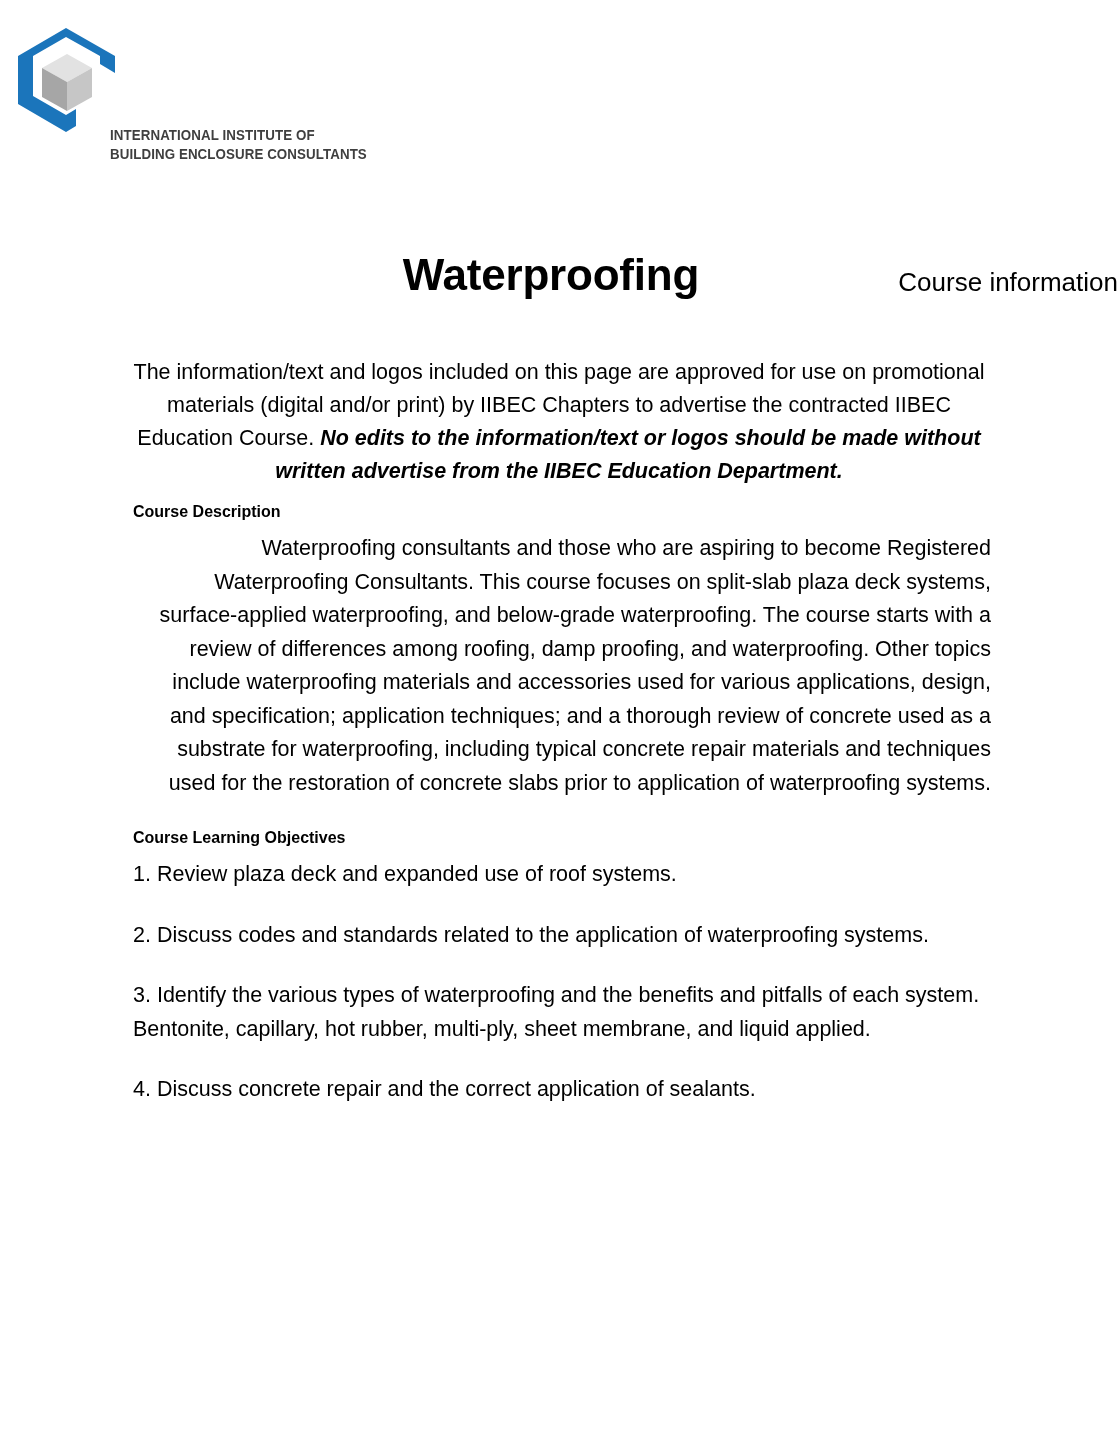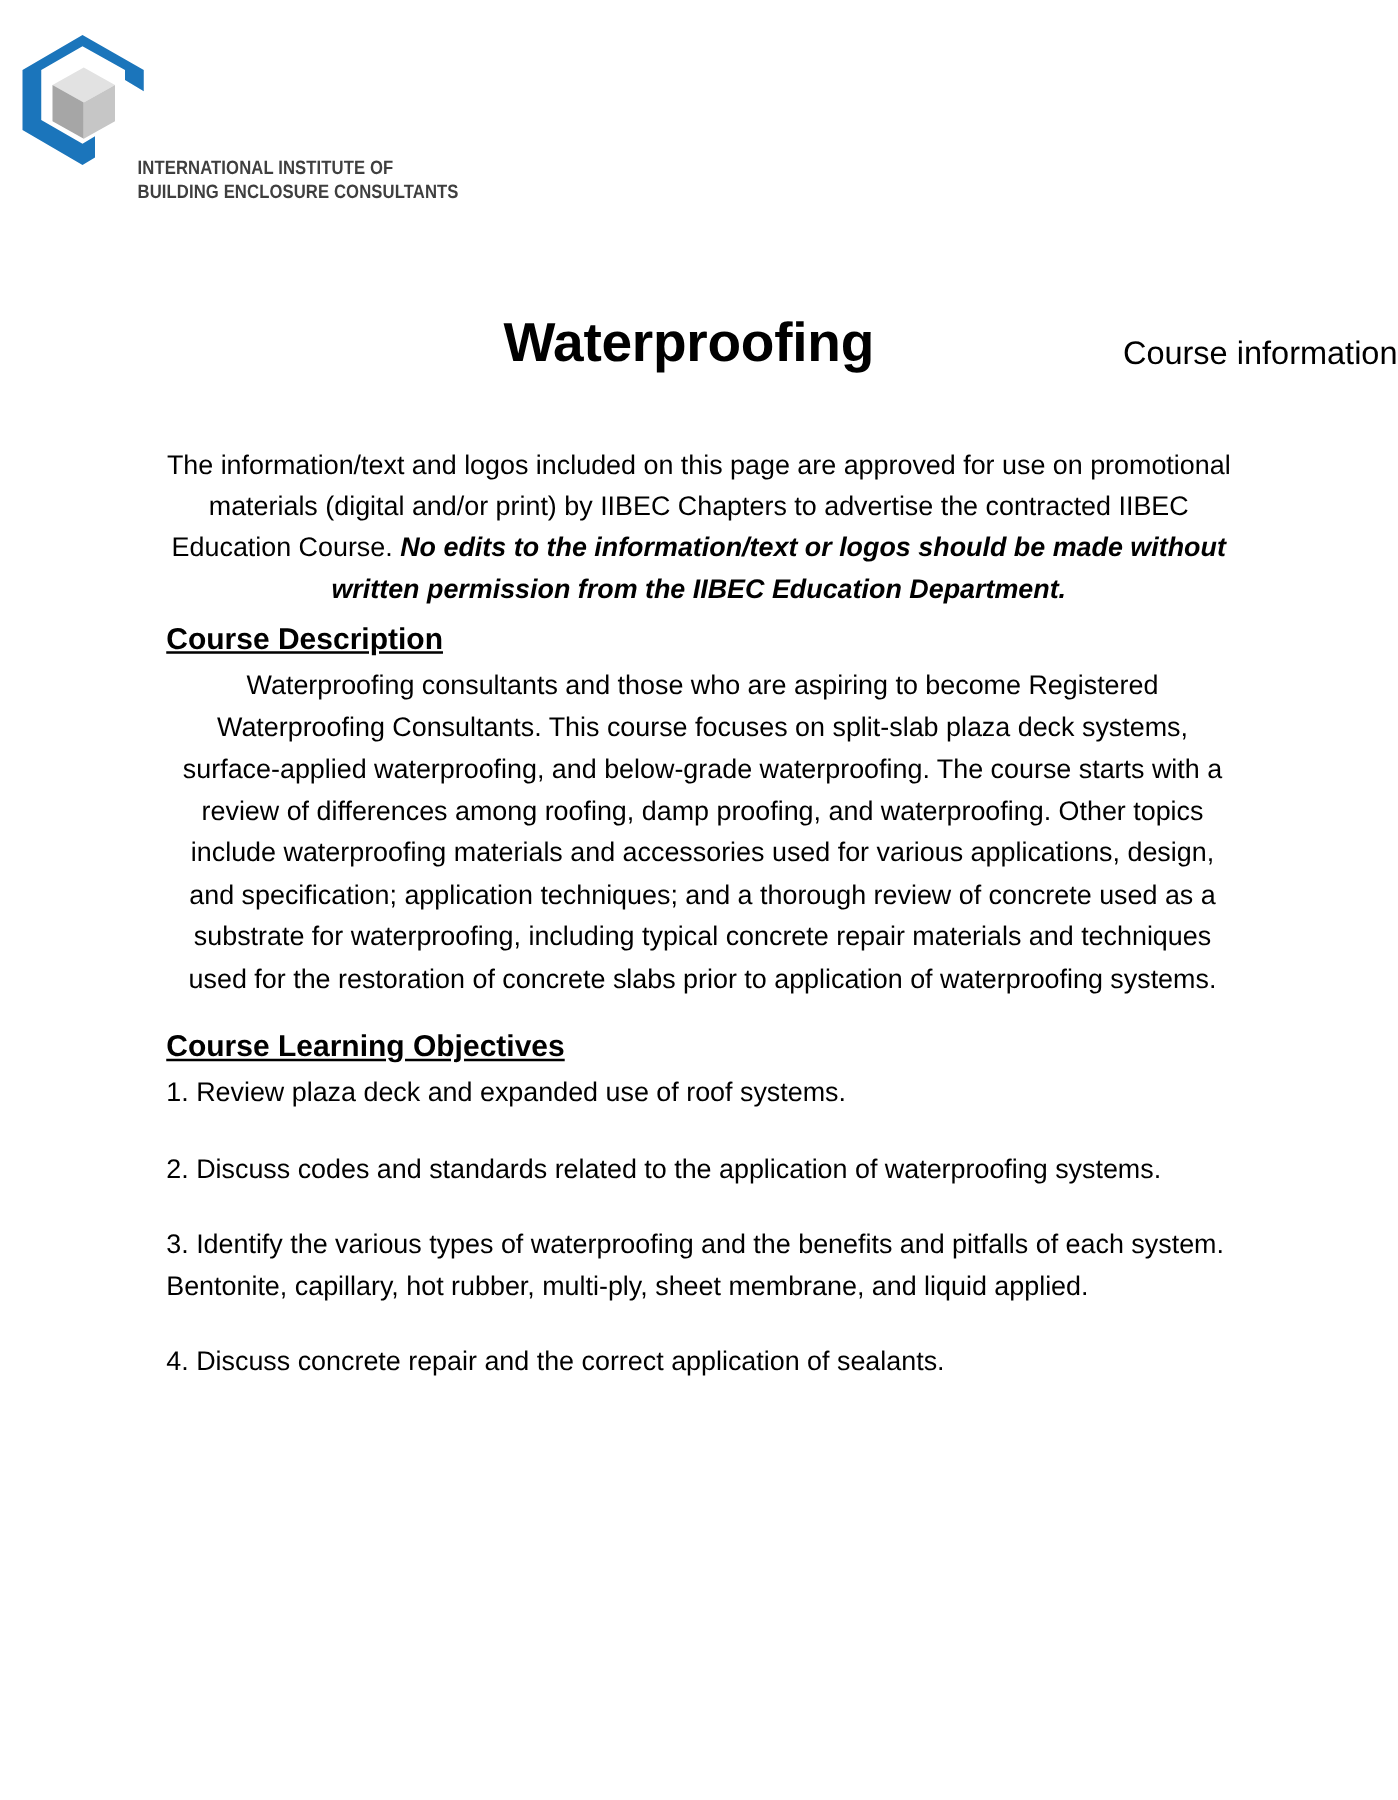--- a/index.html
+++ b/index.html
@@ -101,32 +101,31 @@
     font-style: italic;
   }
 
   
   .section {
     position: absolute;
     left: 133px;
     width: 858px;
   }
   .section-heading {
-    font-size: 24px;
+    font-size: 16px;
     line-height: 32px;
     font-weight: bold;
-    text-decoration: underline;
     text-underline-offset: 2px;
     margin: 0 0 4px 0;
   }
   .body-paragraph {
     font-size: 21.5px;
     line-height: 33.5px;
     margin: 0;
-    text-align: center;
+    text-align: right;
   }
   .objective {
     font-size: 21.5px;
     line-height: 33.5px;
     margin: 0 0 27px 0;
   }
   .objective:last-child { margin-bottom: 0; }
 
   #sec-description { top: 496px; }
   #sec-objectives  { top: 822px; }
@@ -154,21 +153,21 @@
       <div>INTERNATIONAL INSTITUTE OF</div>
       <div>BUILDING ENCLOSURE CONSULTANTS</div>
     </div>
   </div>
 
   <h1 class="doc-title">Waterproofing</h1>
 
   <div class="doc-subtitle">Course information</div>
 
   <p class="notice">
-    <span>The information/text and logos included on this page are approved for use on promotional materials (digital and/or print) by IIBEC Chapters to advertise the contracted IIBEC Education Course.  </span><span class="emph">No edits to the information/text or logos should be made without written permission from the IIBEC Education Department.</span>
+    <span>The information/text and logos included on this page are approved for use on promotional materials (digital and/or print) by IIBEC Chapters to advertise the contracted IIBEC Education Course.  </span><span class="emph">No edits to the information/text or logos should be made without written advertise from the IIBEC Education Department.</span>
   </p>
 
   <section class="section" id="sec-description">
     <h2 class="section-heading">Course Description</h2>
     <p class="body-paragraph">Waterproofing consultants and those who are aspiring to become Registered Waterproofing Consultants. This course focuses on split-slab plaza deck systems, surface-applied waterproofing, and below-grade waterproofing. The course starts with a review of differences among roofing, damp proofing, and waterproofing. Other topics include waterproofing materials and accessories used for various applications, design, and specification; application techniques; and a thorough review of concrete used as a substrate for waterproofing, including typical concrete repair materials and techniques used for the restoration of concrete slabs prior to application of waterproofing systems.</p>
   </section>
 
   <section class="section" id="sec-objectives">
     <h2 class="section-heading">Course Learning Objectives</h2>
     <p class="objective">1. Review plaza deck and expanded use of roof systems.</p>

